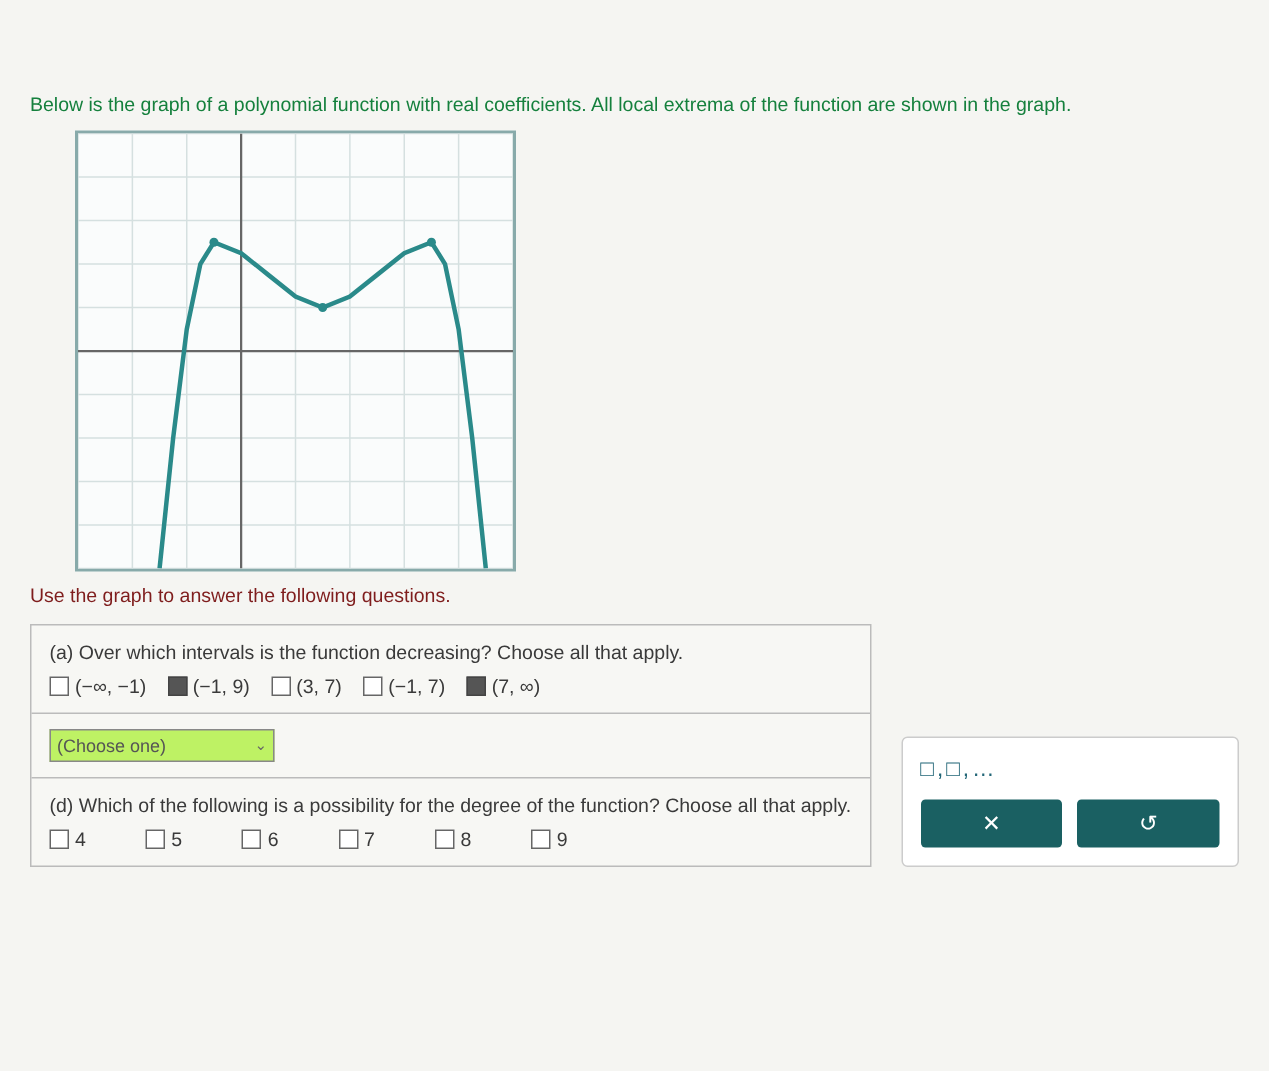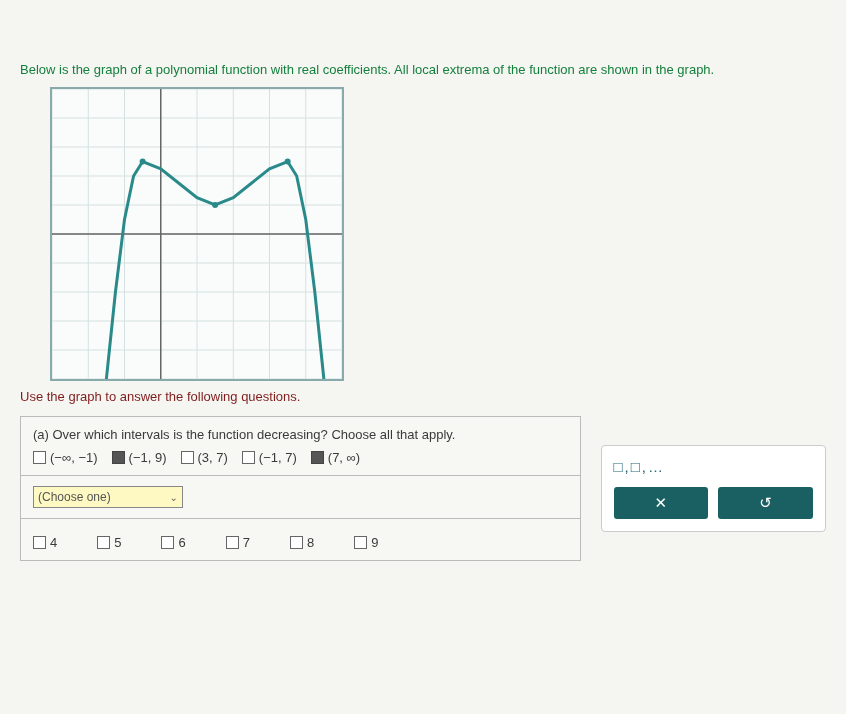--- a/index.html
+++ b/index.html
@@ -14,21 +14,21 @@
 .graph-box {
   width: 290px;
   height: 290px;
   border: 2px solid #8aa;
   background: #fafcfc;
   position: relative;
   margin: 10px 0 5px 30px;
 }
 .graph-box svg { width: 100%; height: 100%; display: block; }
 .sub-intro { margin: 8px 0 12px 0; color: #7f1d1d; }
-.row { display: flex; gap: 20px; align-items: center; }
+.row { display: flex; gap: 20px; align-items: flex-end; }
 .panel {
   border: 1px solid #bbb;
   width: 560px;
   background: #f7f7f4;
 }
 .section {
   border-bottom: 1px solid #bbb;
   padding: 10px 12px;
 }
 .section:last-child { border-bottom: none; }
@@ -45,21 +45,21 @@
 .ck.filled { background: #555; border-color: #444; }
 .input-box {
   width: 90px; height: 22px;
   border: 1px solid #888;
   background: linear-gradient(to right, #cde, #fff 20%);
   display: inline-block;
 }
 .select-box {
   width: 140px; height: 20px;
   border: 1px solid #888;
-  background: #fef9c3;
+  background: #bef264;
   display: inline-flex; align-items: center; justify-content: space-between;
   padding: 0 4px; font-size: 12px; color: #555;
 }
 .select-box .chev { font-size: 10px; color: #666; }
 .degree-row { display: flex; gap: 40px; margin-top: 6px; }
 .side {
   width: 200px;
   border: 1px solid #ccc;
   background: #fff;
   padding: 12px;
@@ -160,20 +160,21 @@
 
 
     <div class="section">
       <div class="select-box">
         <span>(Choose one)</span>
         <span class="chev">⌄</span>
       </div>
     </div>
 
     <div class="section">
+      <div class="q-text">(d) Which of the following is a possibility for the degree of the function? Choose all that apply.</div>
       <div class="degree-row" id="opts-d">
           <span class="opt">
             <span class="ck"></span>
             <span>4</span>
           </span>
           <span class="opt">
             <span class="ck"></span>
             <span>5</span>
           </span>
           <span class="opt">

